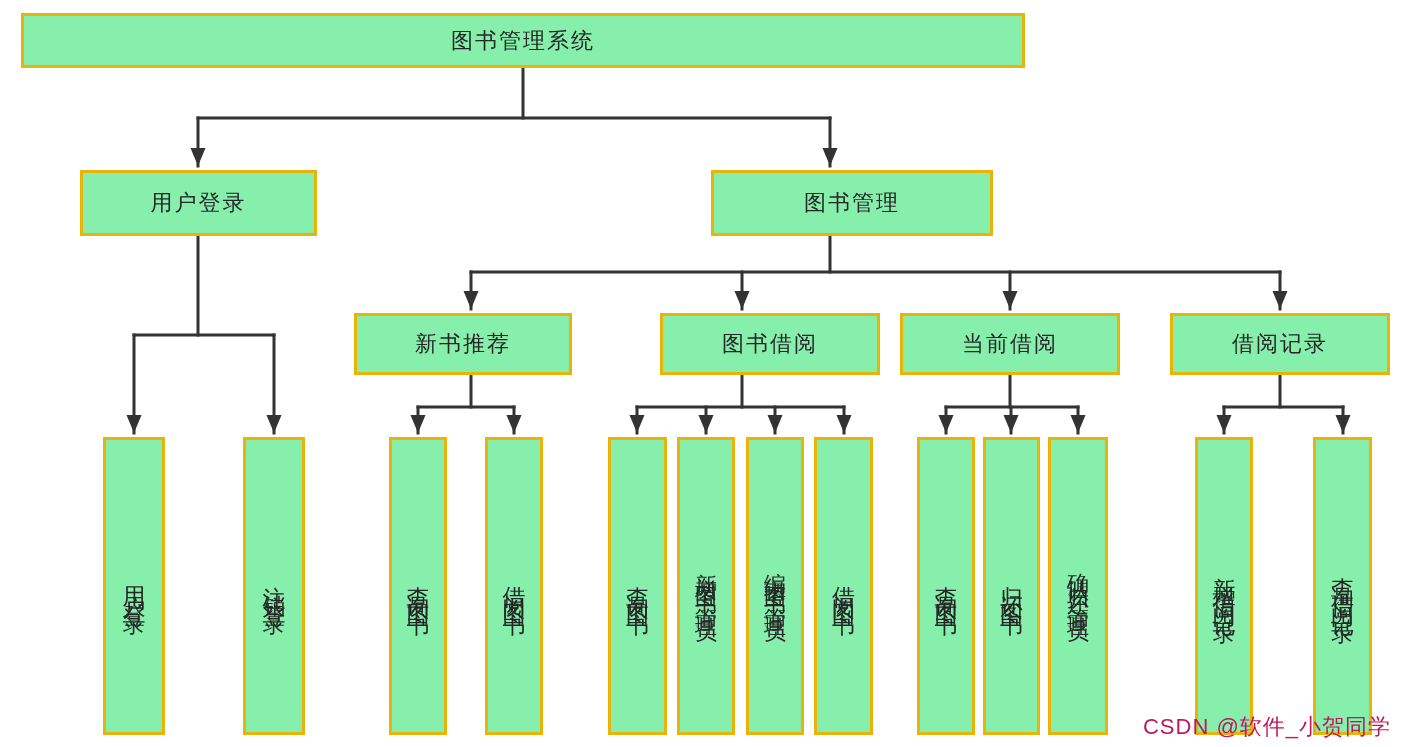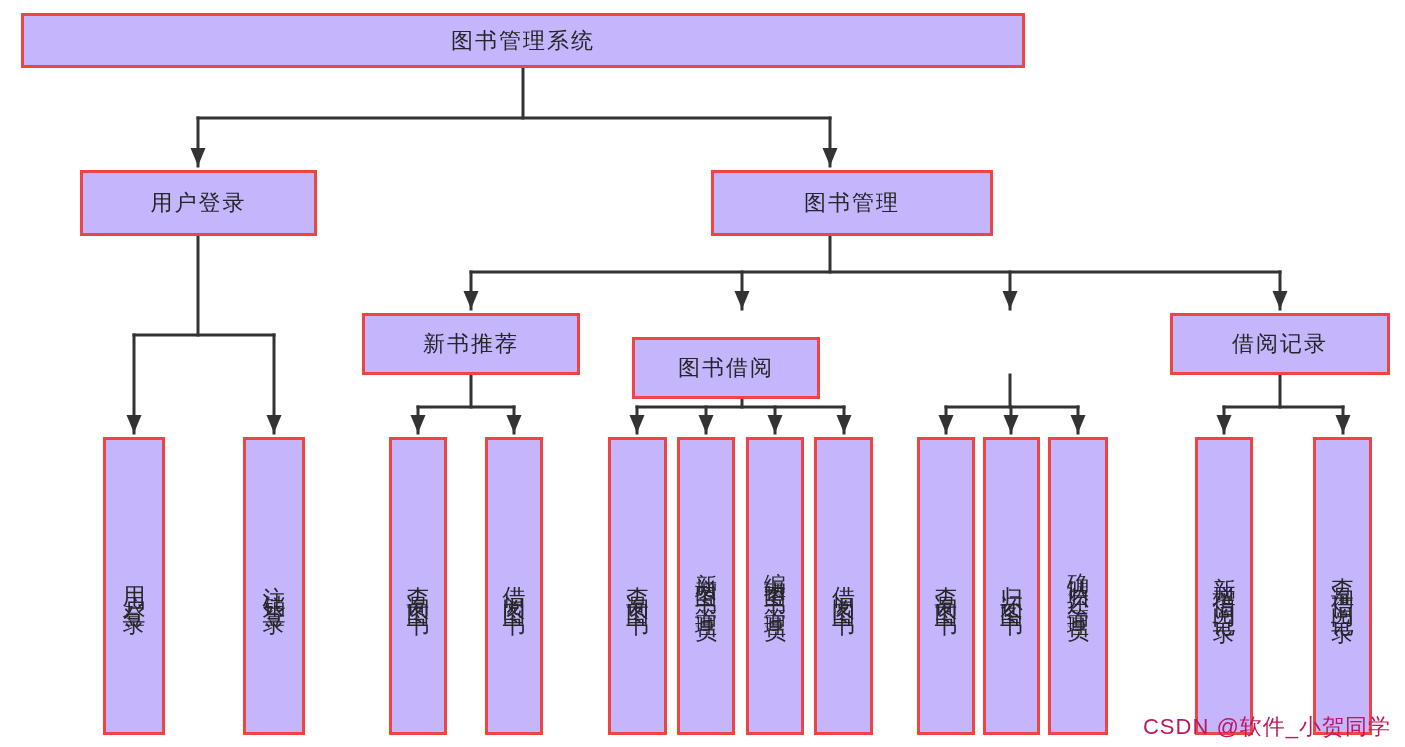--- a/index.html
+++ b/index.html
@@ -13,22 +13,22 @@
     overflow: hidden;
   }
   .wires {
     position: absolute;
     left: 0; top: 0;
     z-index: 0;
   }
   .node {
     position: absolute;
     box-sizing: border-box;
-    background: #c4b5fd;
-    border: 3px solid #ef4444;
+    background: #86efac;
+    border: 3px solid #eab308;
     display: flex;
     align-items: center;
     justify-content: center;
     z-index: 1;
     text-align: center;
   }
   .h-label {
     font-size: 22px;
     letter-spacing: 2px;
     white-space: nowrap;
@@ -42,22 +42,22 @@
   }
   .v-label.long { letter-spacing: 7px; font-size: 22px; }
 
   
   .n-root { left: 21px;  top: 13px;  width: 1004px; height: 55px; }
   
   .n-user { left: 80px;  top: 170px; width: 237px; height: 66px; }
   .n-mgmt { left: 711px; top: 170px; width: 282px; height: 66px; }
   
   .n-l3 { top: 313px; height: 62px; }
-  .n-new  { left: 362px;  width: 218px; }
-  .n-bor  { left: 632px;  width: 188px; margin-top: 24px; }
+  .n-new  { left: 354px;  width: 218px; }
+  .n-bor  { left: 660px;  width: 220px; }
   .n-cur  { left: 900px;  width: 220px; }
   .n-rec  { left: 1170px; width: 220px; }
   
   .leaf { top: 437px; height: 298px; }
   .n-u1 { left: 103px;  width: 62px; }
   .n-u2 { left: 243px;  width: 62px; }
   .n-a1 { left: 389px;  width: 58px; }
   .n-a2 { left: 485px;  width: 58px; }
   .n-b1 { left: 608px;  width: 59px; }
   .n-b2 { left: 677px;  width: 58px; }
@@ -145,20 +145,23 @@
   <div class="node n-mgmt">
     <span class="h-label">图书管理</span>
   </div>
 
   <div class="node n-l3 n-new">
     <span class="h-label">新书推荐</span>
   </div>
   <div class="node n-l3 n-bor">
     <span class="h-label">图书借阅</span>
   </div>
+  <div class="node n-l3 n-cur">
+    <span class="h-label">当前借阅</span>
+  </div>
   <div class="node n-l3 n-rec">
     <span class="h-label">借阅记录</span>
   </div>
 
   <div class="node leaf n-u1">
     <span class="v-label">用户登录</span>
   </div>
   <div class="node leaf n-u2">
     <span class="v-label">注销登录</span>
   </div>

